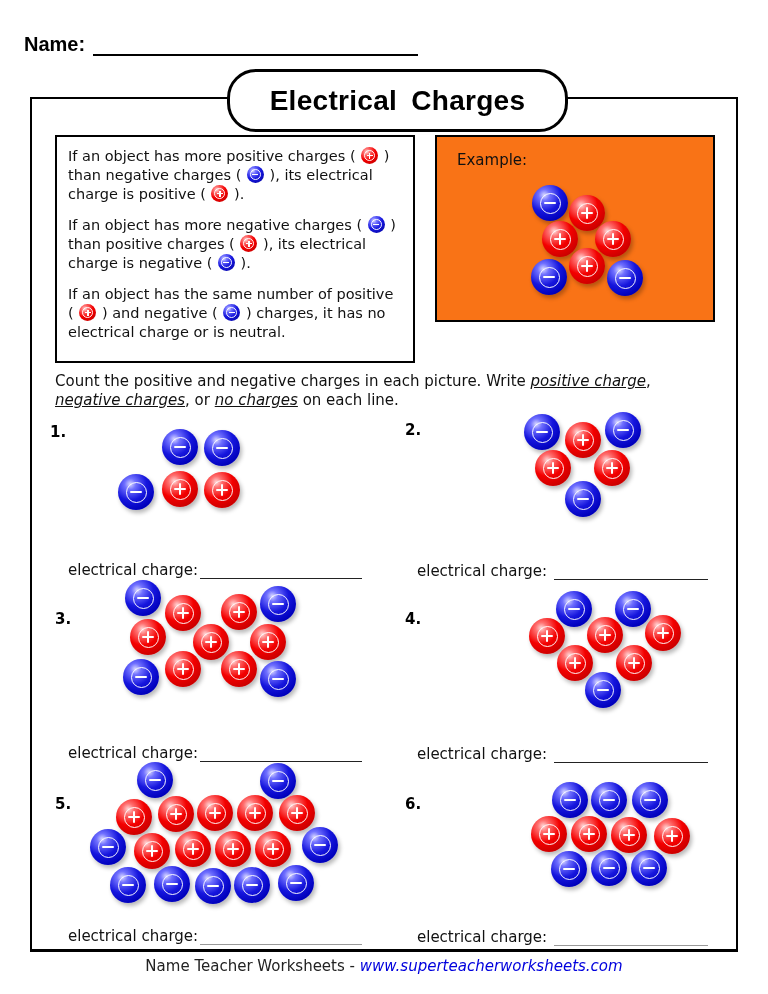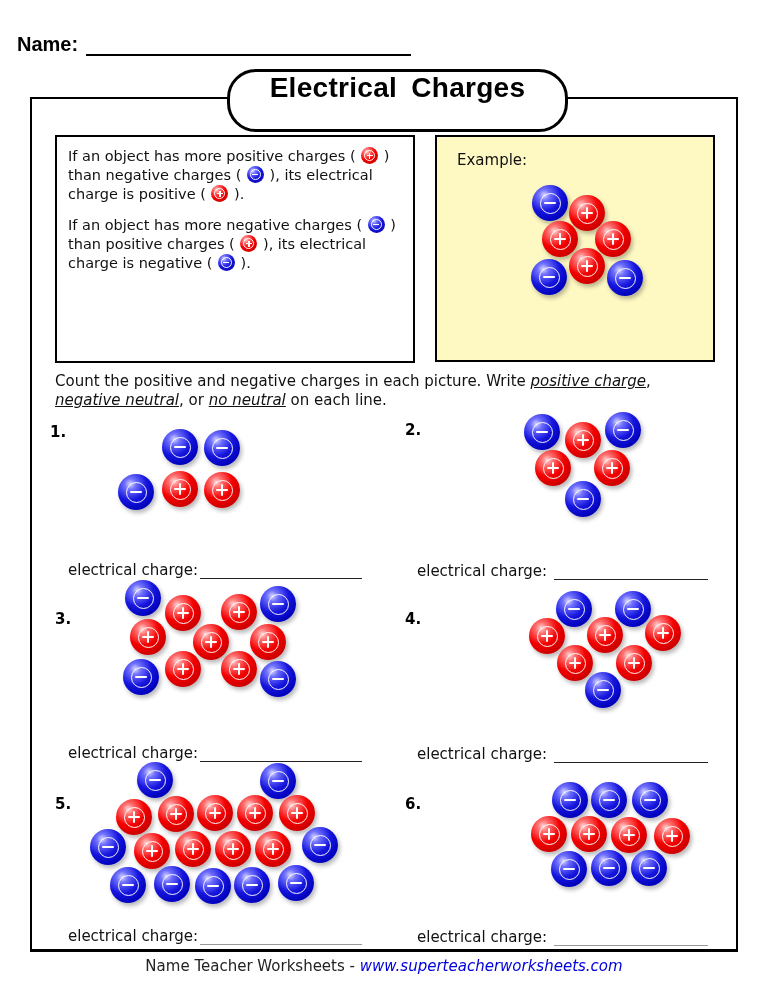--- a/index.html
+++ b/index.html
@@ -4,41 +4,41 @@
 <style>
   :root{
     --c-pos:#ee0000; --c-neg:#1111cc; --c-answer:#0000dd; --c-link:#0000dd;
   }
   html,body{margin:0;padding:0;background:#fff;}
   .sheet{
     position:relative; width:768px; height:994px; background:#fff;
     font-family:"DejaVu Sans",sans-serif; color:#111; overflow:hidden;
   }
   
-  .name-row{position:absolute; left:17px; top:33px; font-family:"Liberation Sans",sans-serif;
+  .name-row{position:absolute; left:24px; top:33px; font-family:"Liberation Sans",sans-serif;
     font-size:20px; font-weight:600; color:#000;}
   .name-blank{display:inline-block; width:325px; height:21px; border-bottom:2px solid #000;
     margin-left:8px; vertical-align:bottom;}
   
   .main-box{position:absolute; left:30px; top:97px; width:708px; height:855px;
     border:2.5px solid #000; border-bottom-width:3.5px; box-sizing:border-box;}
   
   .title-bubble{position:absolute; left:227px; top:69px; width:335px; height:57px;
     background:#fff; border:3px solid #000; border-radius:29px; z-index:3;
-    display:flex; justify-content:center;}
+    display:flex; align-items:center; justify-content:center;}
   .title-text{font-family:"Liberation Sans",sans-serif; font-weight:bold; font-size:28px;
     color:#000; word-spacing:6px; letter-spacing:0.3px;}
   
   .rules-box{position:absolute; left:55px; top:135px; width:360px; height:228px;
     border:2px solid #000; box-sizing:border-box; padding:10px 11px; background:#fff;}
   .rules-box p{margin:0 0 12px 0; font-size:14.5px; line-height:19px; color:#111;}
   .iu{font-style:italic; text-decoration:underline;}
   
-  .example-box{position:absolute; left:435px; top:135px; width:280px; height:227px;
-    border:2px solid #000; box-sizing:border-box; background:#fef9c3;}
+  .example-box{position:absolute; left:435px; top:135px; width:280px; height:187px;
+    border:2px solid #000; box-sizing:border-box; background:#f97316;}
   .ex-label{position:absolute; left:20px; top:14px; font-size:15px;}
   .ex-answer{position:absolute; left:16px; top:200px; font-size:15px; white-space:nowrap;}
   .ex-answer .val{color:var(--c-answer); margin-left:10px;}
   
   .instructions{position:absolute; left:55px; top:372px; width:610px;
     font-size:15px; line-height:19px;}
   
   .pnum{position:absolute; font-size:15px; font-weight:bold; color:#000;}
   .n1{left:50px; top:423px;} .n2{left:405px; top:421px;}
   .n3{left:55px; top:610px;} .n4{left:405px; top:610px;}
@@ -85,27 +85,28 @@
 
   <div class="main-box"></div>
 
   <div class="title-bubble">
     <span class="title-text">Electrical Charges</span>
   </div>
 
   <div class="rules-box">
     <p class="rule">If an object has more positive charges ( <span class="mini pos"><span class="mring"></span><span class="mbh"></span><span class="mbv"></span></span> ) than negative charges ( <span class="mini neg"><span class="mring"></span><span class="mbh"></span></span> ), its electrical charge is positive ( <span class="mini pos"><span class="mring"></span><span class="mbh"></span><span class="mbv"></span></span> ).</p>
     <p class="rule">If an object has more negative charges ( <span class="mini neg"><span class="mring"></span><span class="mbh"></span></span> ) than positive charges ( <span class="mini pos"><span class="mring"></span><span class="mbh"></span><span class="mbv"></span></span> ), its electrical charge is negative ( <span class="mini neg"><span class="mring"></span><span class="mbh"></span></span> ).</p>
+    <p class="rule">If an object has the same number of positive ( <span class="mini pos"><span class="mring"></span><span class="mbh"></span><span class="mbv"></span></span> ) and negative ( <span class="mini neg"><span class="mring"></span><span class="mbh"></span></span> ) charges, it has no electrical charge or is neutral.</p>
   </div>
 
   <div class="example-box">
     <div class="ex-label">Example:</div>
   </div>
 
-  <div class="instructions">Count the positive and negative charges in each picture. Write <span class="iu">positive charge</span>, <span class="iu">negative neutral</span>, or <span class="iu">no neutral</span> on each line.</div>
+  <div class="instructions">Count the positive and negative charges in each picture. Write <span class="iu">positive charge</span>, <span class="iu">negative charges</span>, or <span class="iu">no charges</span> on each line.</div>
 
   <div class="pnum n1">1.</div>
   <div class="pnum n2">2.</div>
   <div class="pnum n3">3.</div>
   <div class="pnum n4">4.</div>
   <div class="pnum n5">5.</div>
   <div class="pnum n6">6.</div>
 
   <div class="layer">
       <div class="ball neg" style="left: 532px; top: 185px;">

